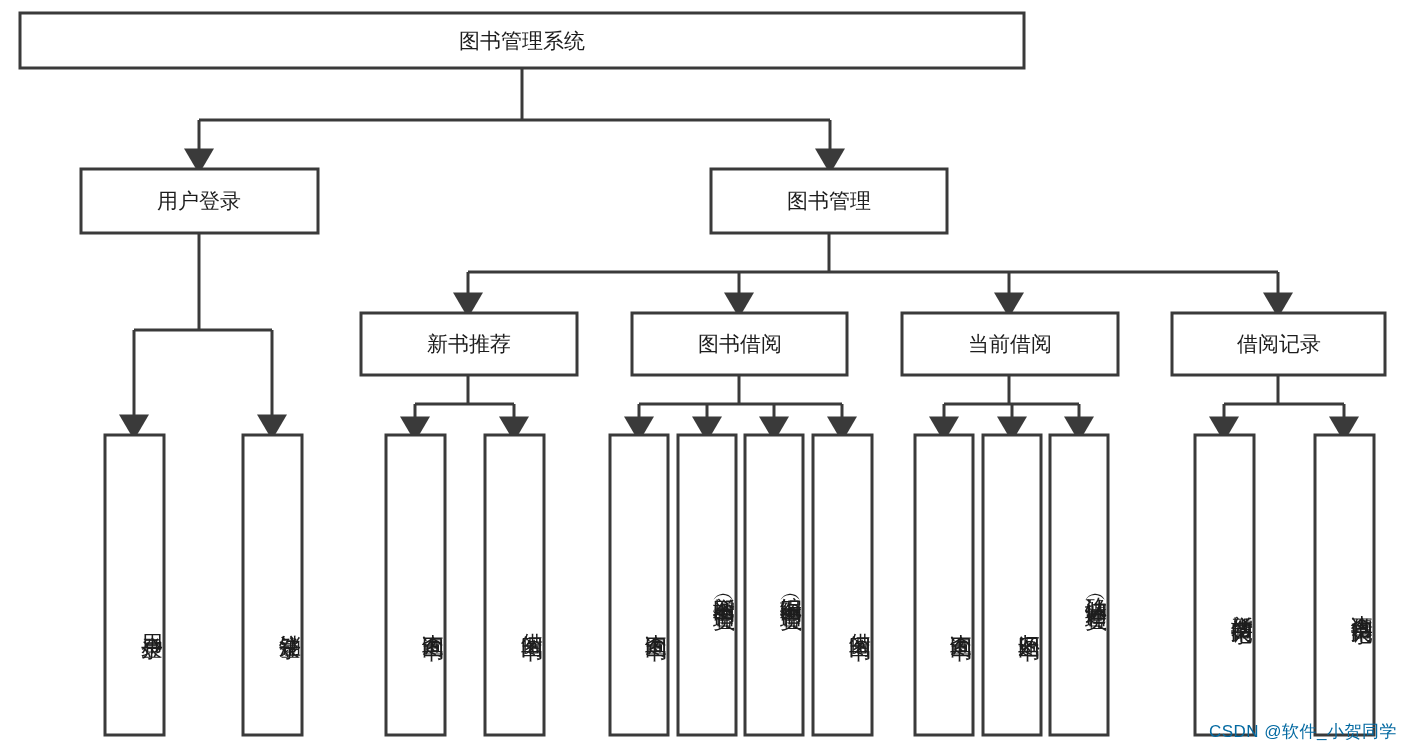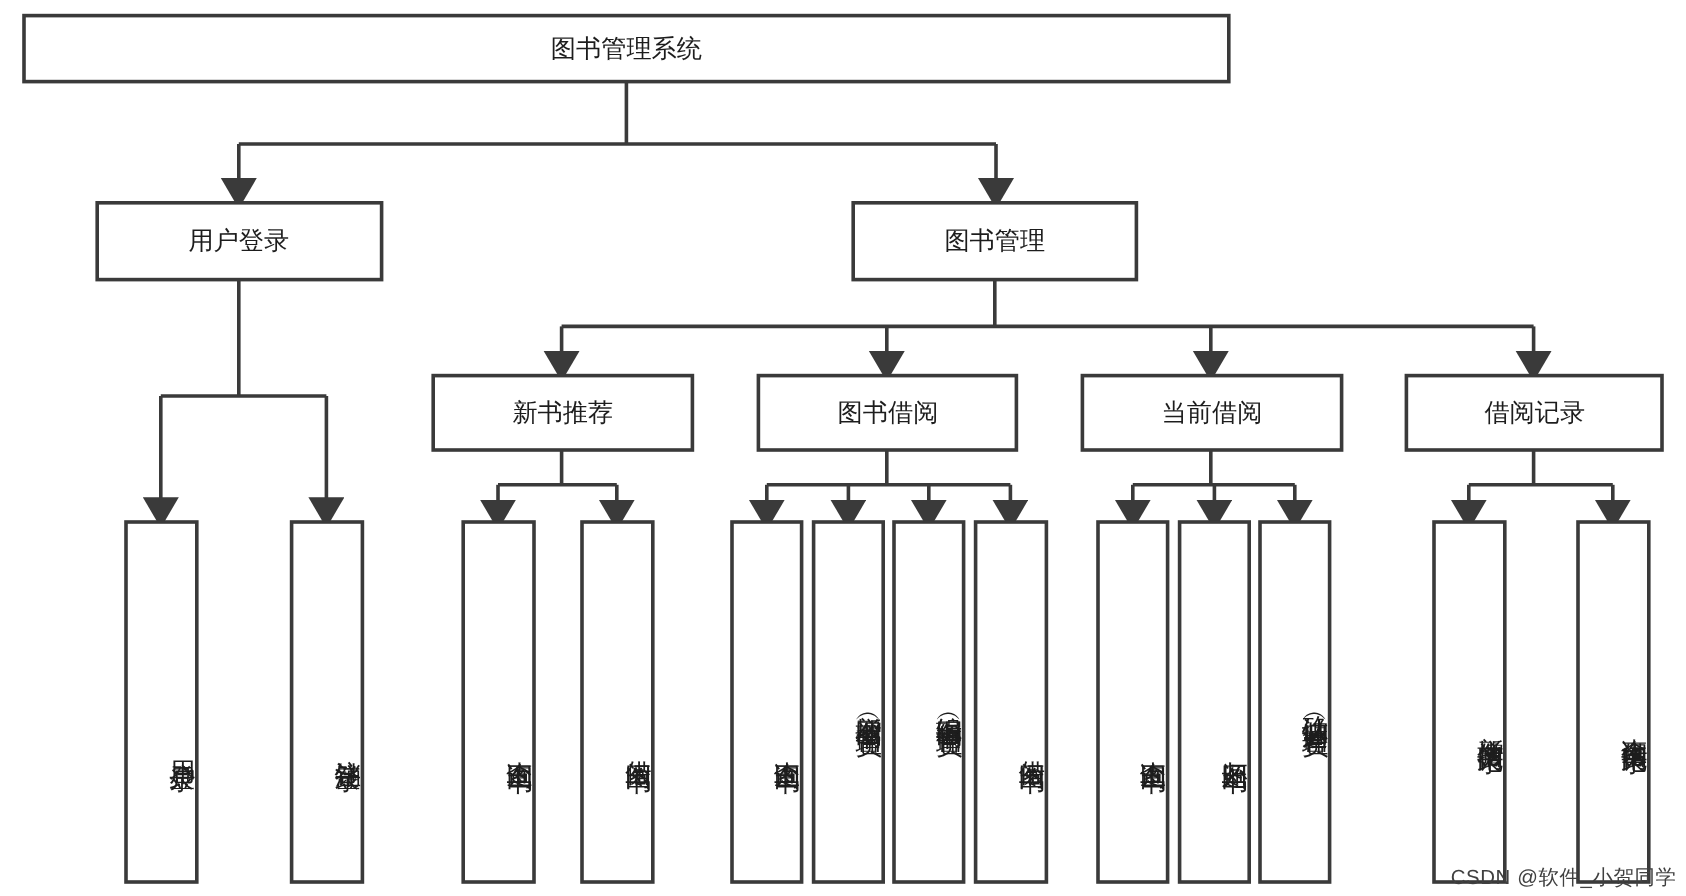--- a/index.html
+++ b/index.html
@@ -62,21 +62,21 @@
     justify-content: center;
     white-space: nowrap;
     pointer-events: none;
   }
   .watermark {
     position: absolute;
     right: 8px;
     bottom: 4px;
     font-family: "Liberation Sans", "DejaVu Sans", sans-serif;
     font-size: 17px;
-    color: #404040;
+    color: #0369a1;
     white-space: nowrap;
     letter-spacing: 0.5px;
   }
 </style>
 </head>
 <body>
 
 <div id="diagram-root">
 
   <svg id="tree-svg" viewBox="0 0 1405 747">

